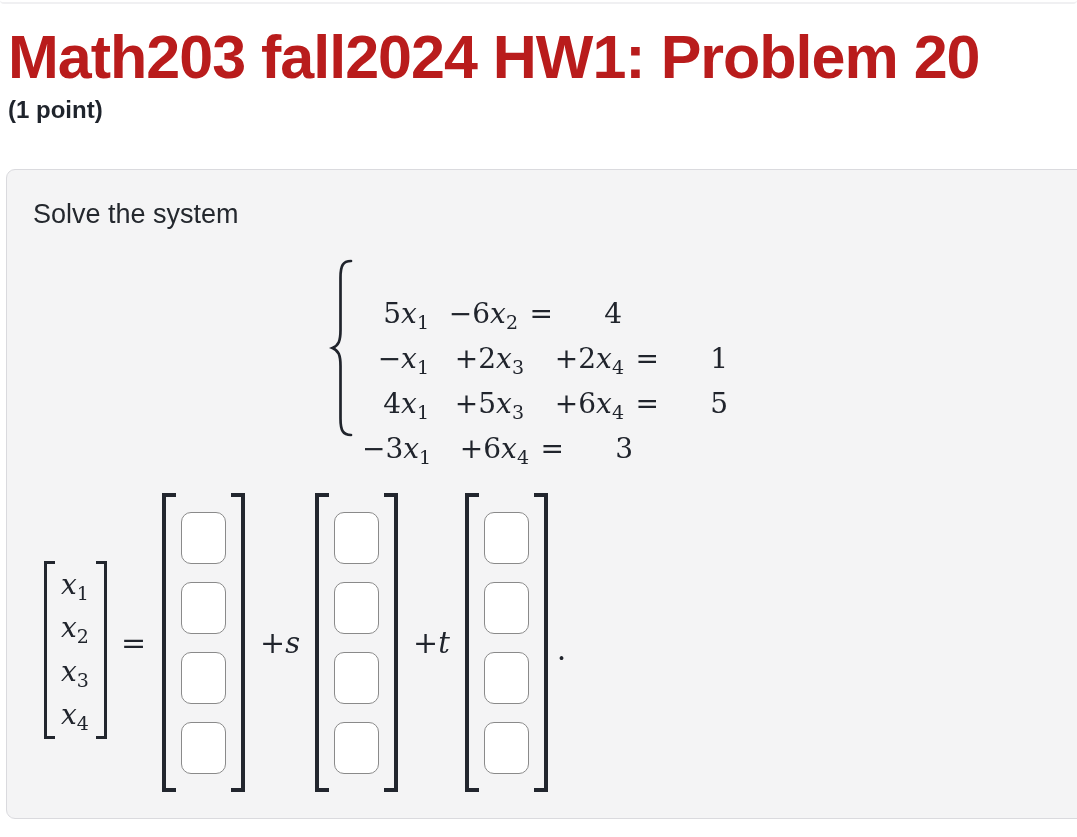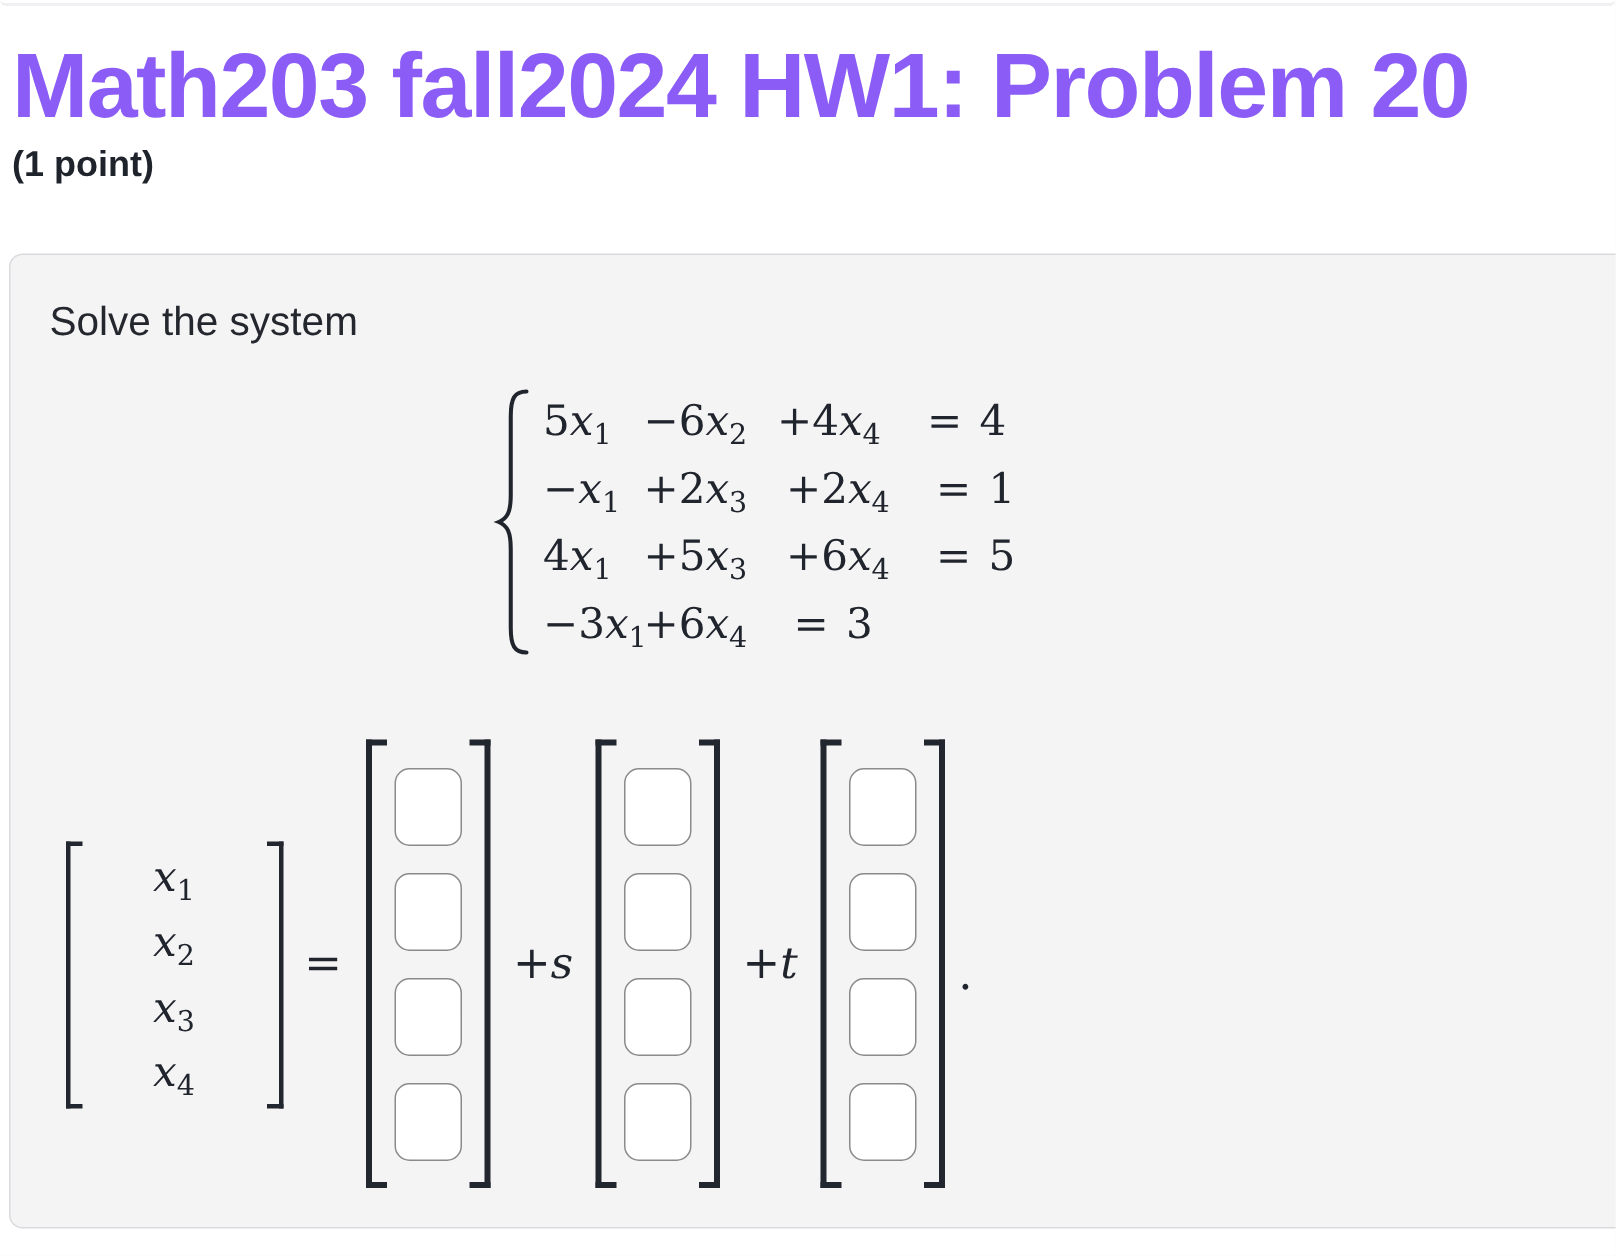--- a/index.html
+++ b/index.html
@@ -4,54 +4,54 @@
 <style>
   * { margin: 0; padding: 0; box-sizing: border-box; }
   html, body { width: 1077px; height: 837px; overflow: hidden; background: #ffffff; }
   body { font-family: "Liberation Sans", sans-serif; color: #21252d; }
 
   .top-rule { height: 4px; border-bottom: 2px solid #f0f0f2; border-radius: 0 0 8px 8px; }
 
   .page-title {
     margin: 22px 0 0 8px;
     font-size: 61px; font-weight: 700; letter-spacing: -1px;
-    line-height: 62px; color: #8b5cf6;
+    line-height: 62px; color: #b91c1c;
   }
   .points { margin: 8px 12px 0 8px; font-size: 24px; font-weight: 700; line-height: 28px; color: #1f242c; }
 
   .panel {
     margin: 45px 0 0 6px;
     width: 1100px; height: 650px;
     background: #f4f4f5;
     border: 1px solid #dadade;
     border-radius: 9px;
     padding: 30px 0 24px 26px;
   }
   .prompt { font-size: 27px; line-height: 28px; color: #24282e; }
 
   
   .math { font-family: "DejaVu Serif", serif; color: #20242c; }
   .sys-wrap { margin: 30px 0 0 295px; display: flex; align-items: center; height: 180px; }
   .brace-svg { width: 26px; height: 180px; flex: none; }
   .sys-grid { margin-left: 8px; }
   .sys-row { display: flex; height: 45px; line-height: 45px; font-size: 28px; }
-  .cell { text-align: left; white-space: nowrap; }
+  .cell { text-align: right; white-space: nowrap; margin-top: 33px; }
   .c1 { width: 67px; }
   .c2 { width: 89px; }
   .c3 { width: 95px; }
   .c4 { width: 100px; }
   .c5 { width: 35px; }
   .c6 { width: 69px; }
   .v { font-style: italic; }
   .sb { font-size: 19px; vertical-align: -6px; font-style: normal; }
 
   
   .answer-row { margin: 55px 0 0 11px; display: flex; align-items: center; }
 
-  .xvec { display: flex; align-items: stretch; height: 178px; margin-top: 14px; gap: 41px; }
+  .xvec { display: flex; align-items: stretch; height: 178px; margin-top: 14px; }
   .br-l-sm { width: 11px; border: 3px solid #22262e; border-right: none; }
   .br-r-sm { width: 11px; border: 3px solid #22262e; border-left: none; }
   .xvec-col { display: flex; flex-direction: column; justify-content: space-around; padding: 2px 7px 2px 6px; }
   .xvec-entry { height: 43px; line-height: 43px; font-size: 28px; white-space: nowrap; }
 
   .mid { font-size: 30px; margin-top: 14px; white-space: nowrap; }
   .eq-sign { margin: 0 16px 0 14px; }
   .op { margin: 0 15px; }
   .op .v { font-size: 29px; }
   .period { margin-left: 9px; }
@@ -81,21 +81,20 @@
 
   <div class="sys-wrap math">
     <svg class="brace-svg" viewBox="0 0 26 180">
       <path d="M 23 3 C 15 3 12.5 7.5 12.5 19.5 L 12.5 72 C 12.5 83 10.5 87.5 4.5 90 C 10.5 92.5 12.5 97 12.5 108 L 12.5 160.5 C 12.5 172.5 15 177 23 177" fill="none" stroke="#20242c" stroke-width="2.7" stroke-linecap="round"></path>
     </svg>
     <div class="sys-grid">
 
       <div class="sys-row">
         <div class="cell c1"><span>5</span><span class="v">x</span><span class="sb">1</span></div>
         <div class="cell c2"><span>−6</span><span class="v">x</span><span class="sb">2</span></div>
-        <div class="cell c4"><span>+4</span><span class="v">x</span><span class="sb">4</span></div>
         <div class="cell c5">=</div>
         <div class="cell c6">4</div>
       </div>
 
       <div class="sys-row">
         <div class="cell c1"><span>−</span><span class="v">x</span><span class="sb">1</span></div>
         <div class="cell c3"><span>+2</span><span class="v">x</span><span class="sb">3</span></div>
         <div class="cell c4"><span>+2</span><span class="v">x</span><span class="sb">4</span></div>
         <div class="cell c5">=</div>
         <div class="cell c6">1</div>

